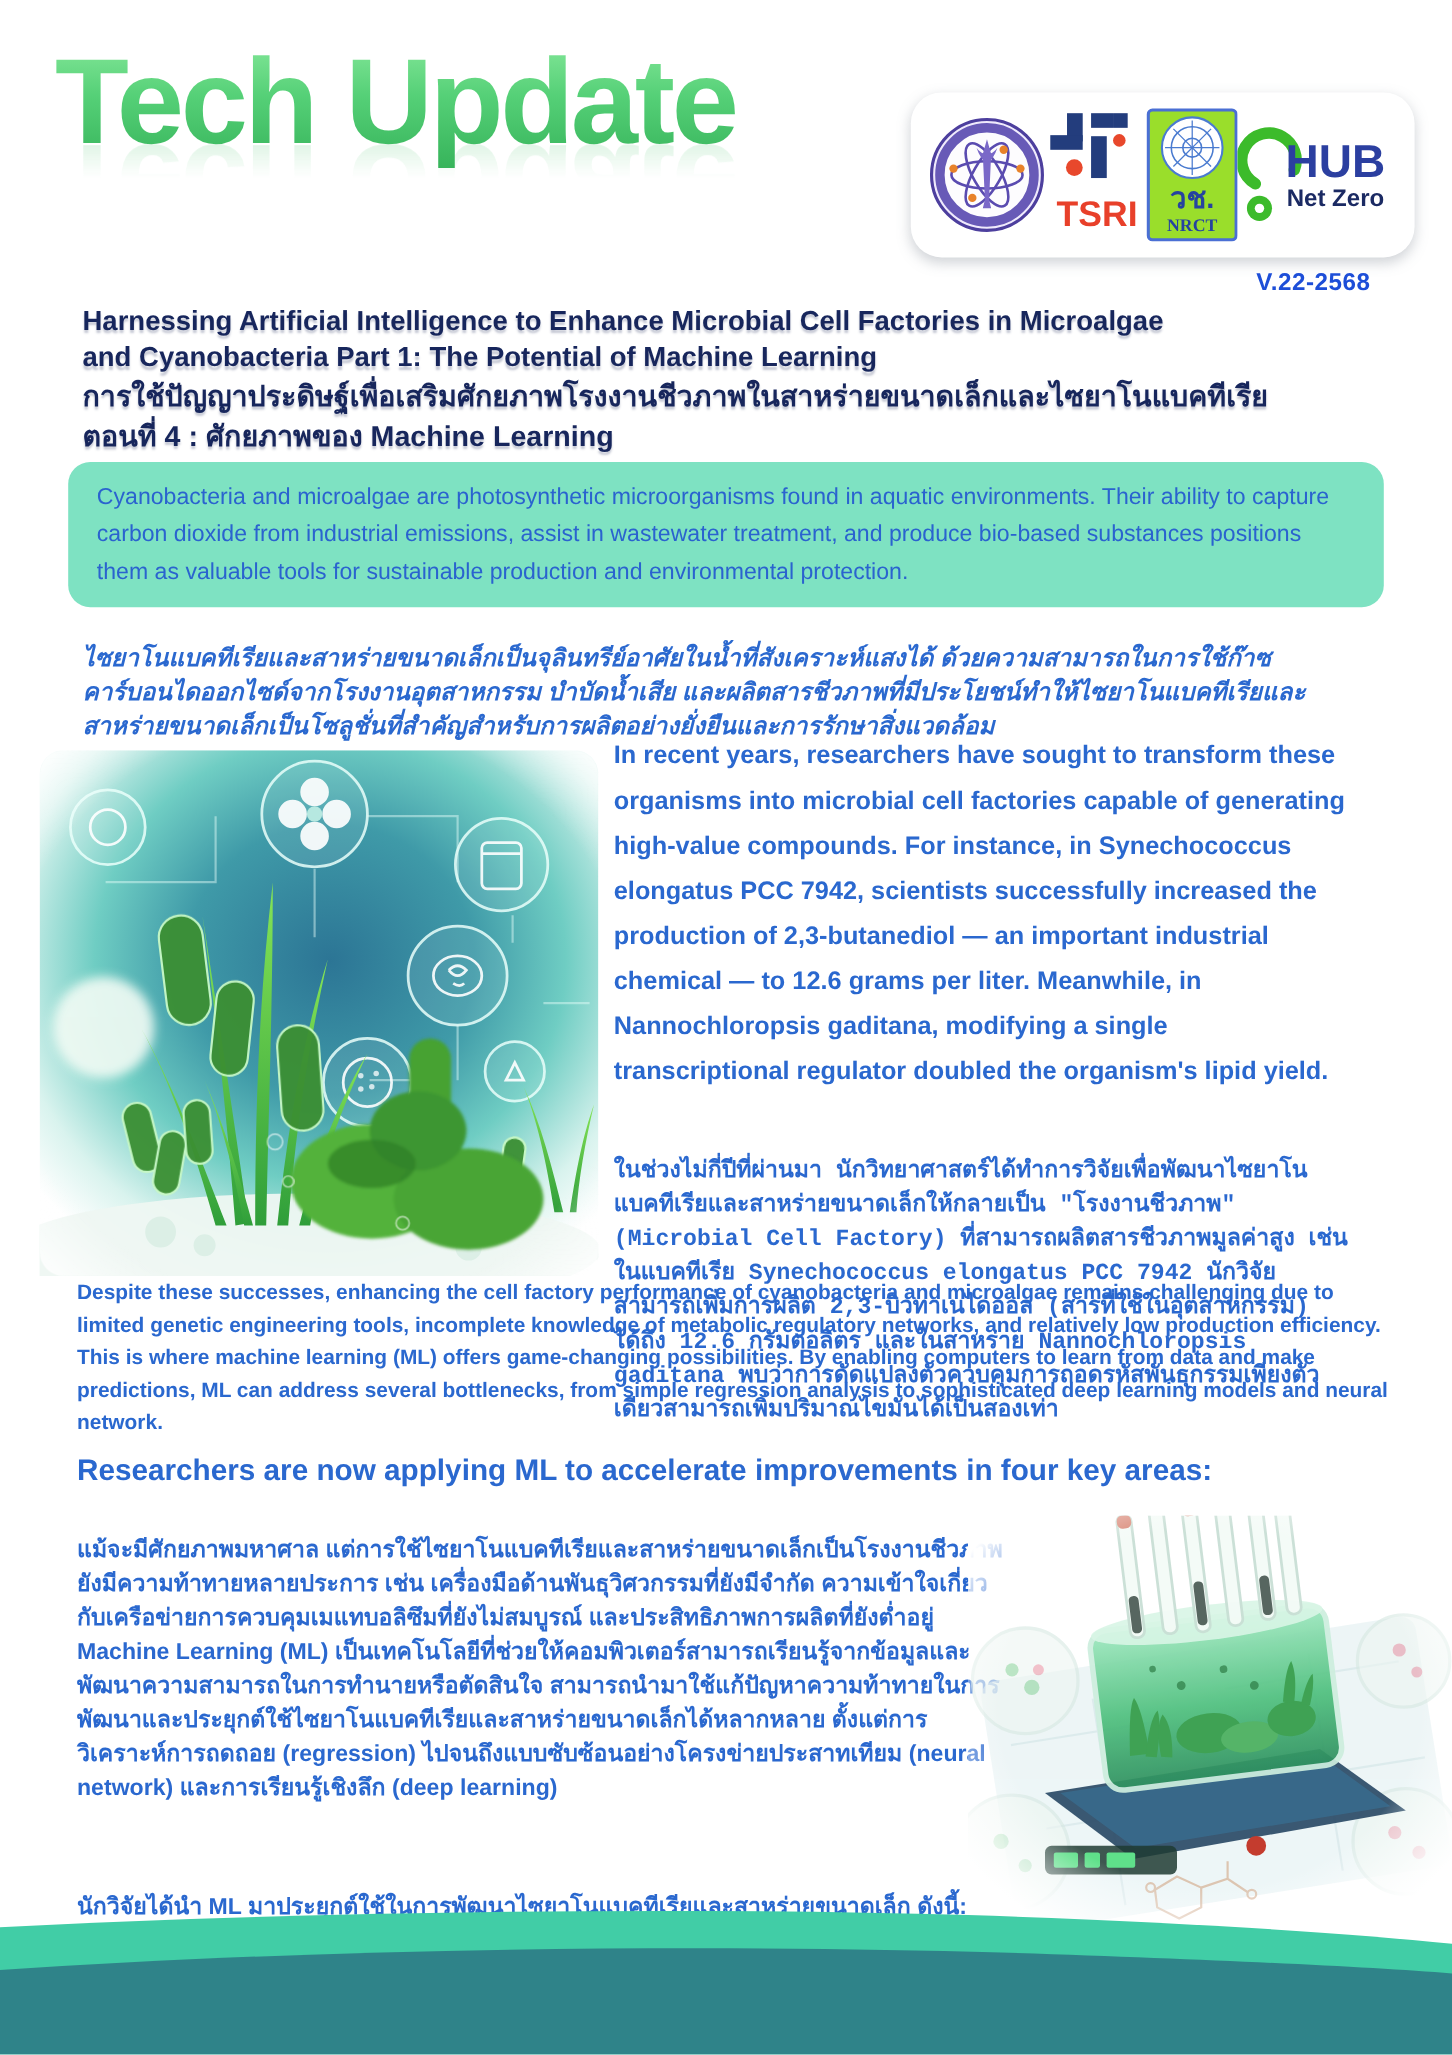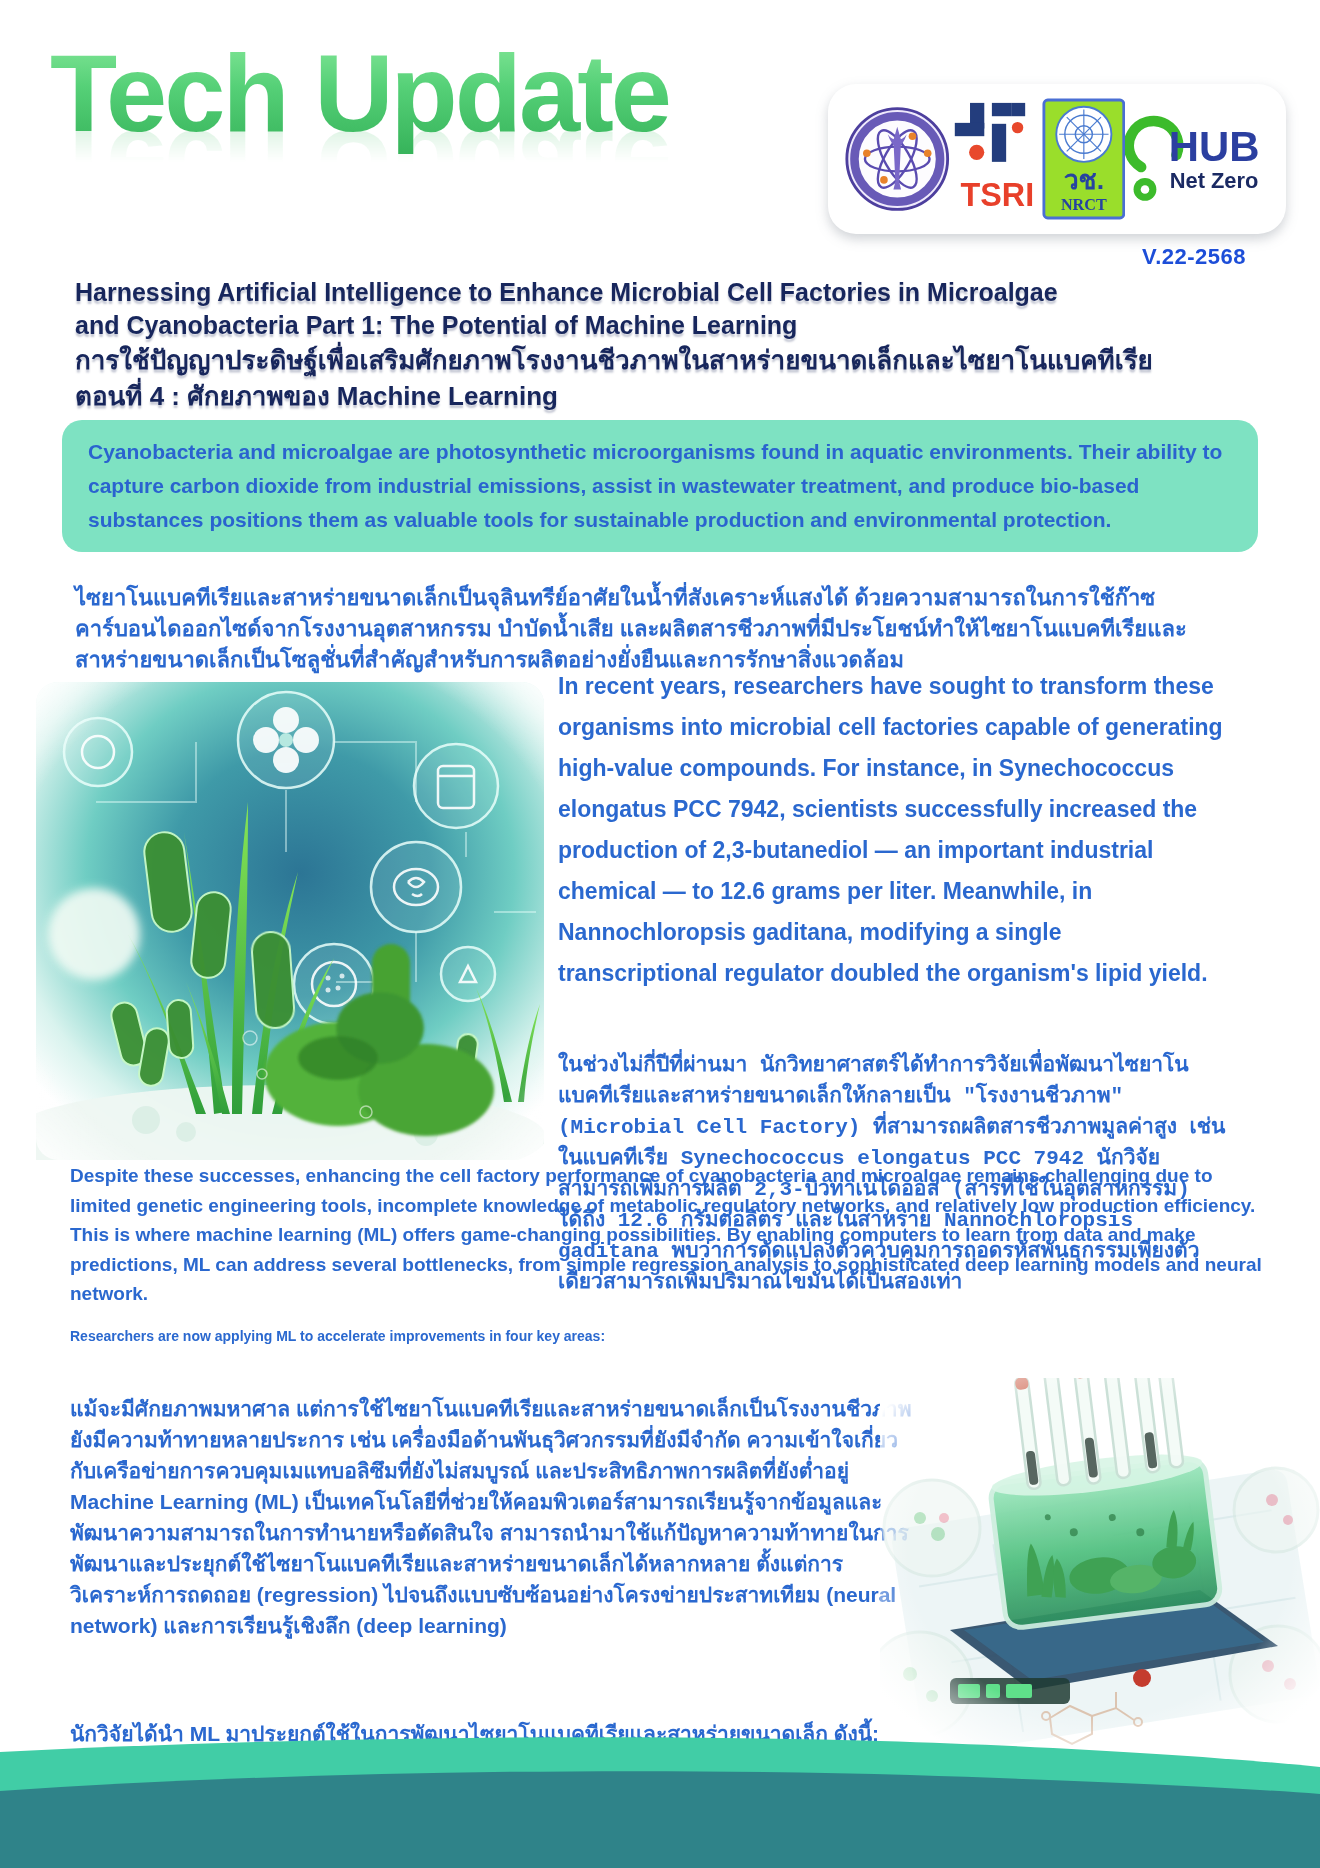--- a/index.html
+++ b/index.html
@@ -32,29 +32,29 @@
     position:absolute; left:75px; top:276px; color:#17265c; font-weight:800;
     text-shadow:0 3px 2px rgba(23,37,84,.25);
   }
   .title-block .en{font-size:25px; line-height:33px; white-space:nowrap;}
   .title-block .th{font-size:26px; line-height:36px; white-space:nowrap;}
   
   .highlight-box{
     position:absolute; left:62px; top:420px; width:1196px; box-sizing:border-box;
     background:#7ee2c2; border-radius:20px; padding:15px 26px;
   }
-  .highlight-box p{margin:0; color:#2a63cf; font-size:21px; line-height:34px; font-weight:700;}
+  .highlight-box p{margin:0; color:#2a63cf; font-size:21px; line-height:34px; font-weight:400;}
   
   .body-text{color:#2a68cf; font-weight:600;}
-  .th-intro{position:absolute; left:75px; top:560px; width:1176px; font-size:22px; line-height:31px;}
+  .th-intro{position:absolute; left:75px; top:560px; width:1176px; font-size:22px; line-height:31px;font-style:italic;}
   .col-right{position:absolute; left:558px; top:666px; width:668px;}
   .col-right .p-en{margin:0; font-size:23px; line-height:41px;}
   .col-right .p-th{margin:56px 0 0 0; font-size:21px; line-height:31px;font-family:Liberation Mono, monospace;}
   .p-despite{position:absolute; left:70px; top:1161px; width:1192px; font-size:19px; line-height:29.6px; margin:0;}
-  .p-fourkey{position:absolute; left:70px; top:1322px; width:1100px; font-size:14px; line-height:29.6px; margin:0;}
+  .p-fourkey{position:absolute; left:70px; top:1322px; width:1100px; font-size:27px; line-height:29.6px; margin:0;}
   .p-challenge{position:absolute; left:70px; top:1393px; width:842px; font-size:21px; line-height:31px; margin:0;}
   .p-final{position:absolute; left:70px; top:1718px; width:900px; font-size:21px; line-height:31px; margin:0;}
   
   .illu-left{position:absolute; left:36px; top:682px; width:508px; height:478px;}
   .illu-right{position:absolute; left:880px; top:1378px; width:440px; height:378px;}
   
   .footer-wave{position:absolute; left:0; bottom:0; width:1320px; height:132px;}
 </style>
 </head>
 <body>

